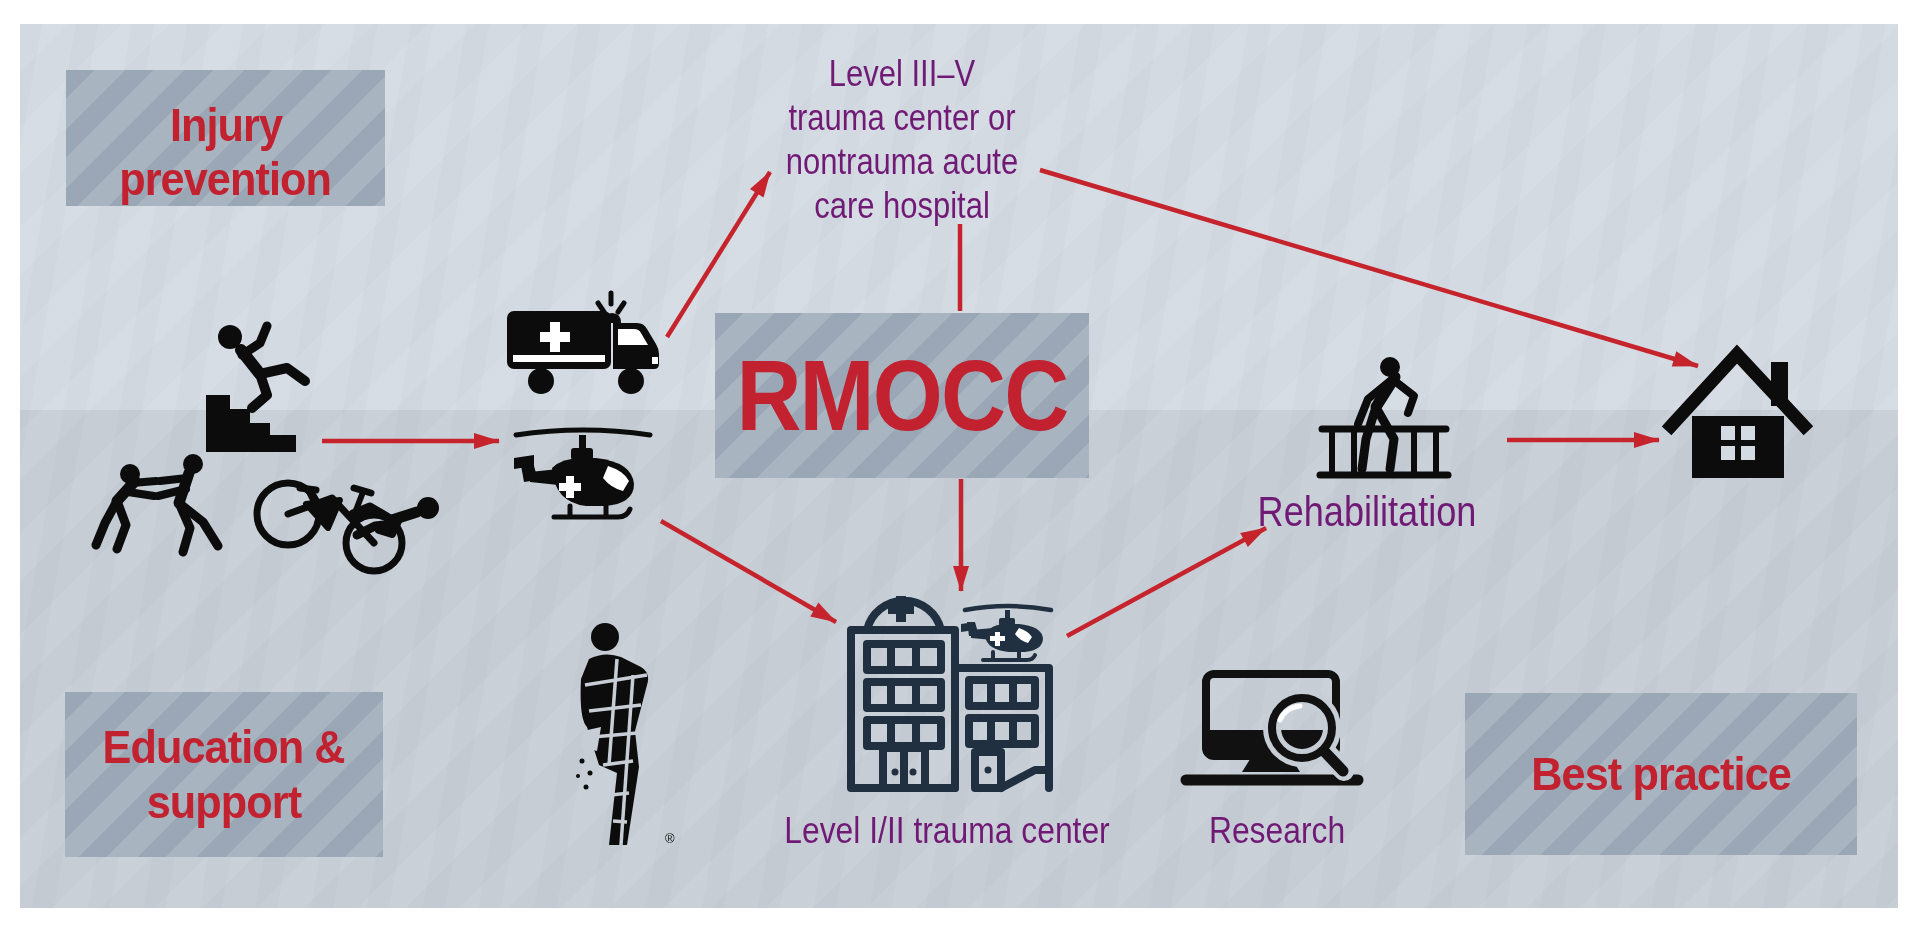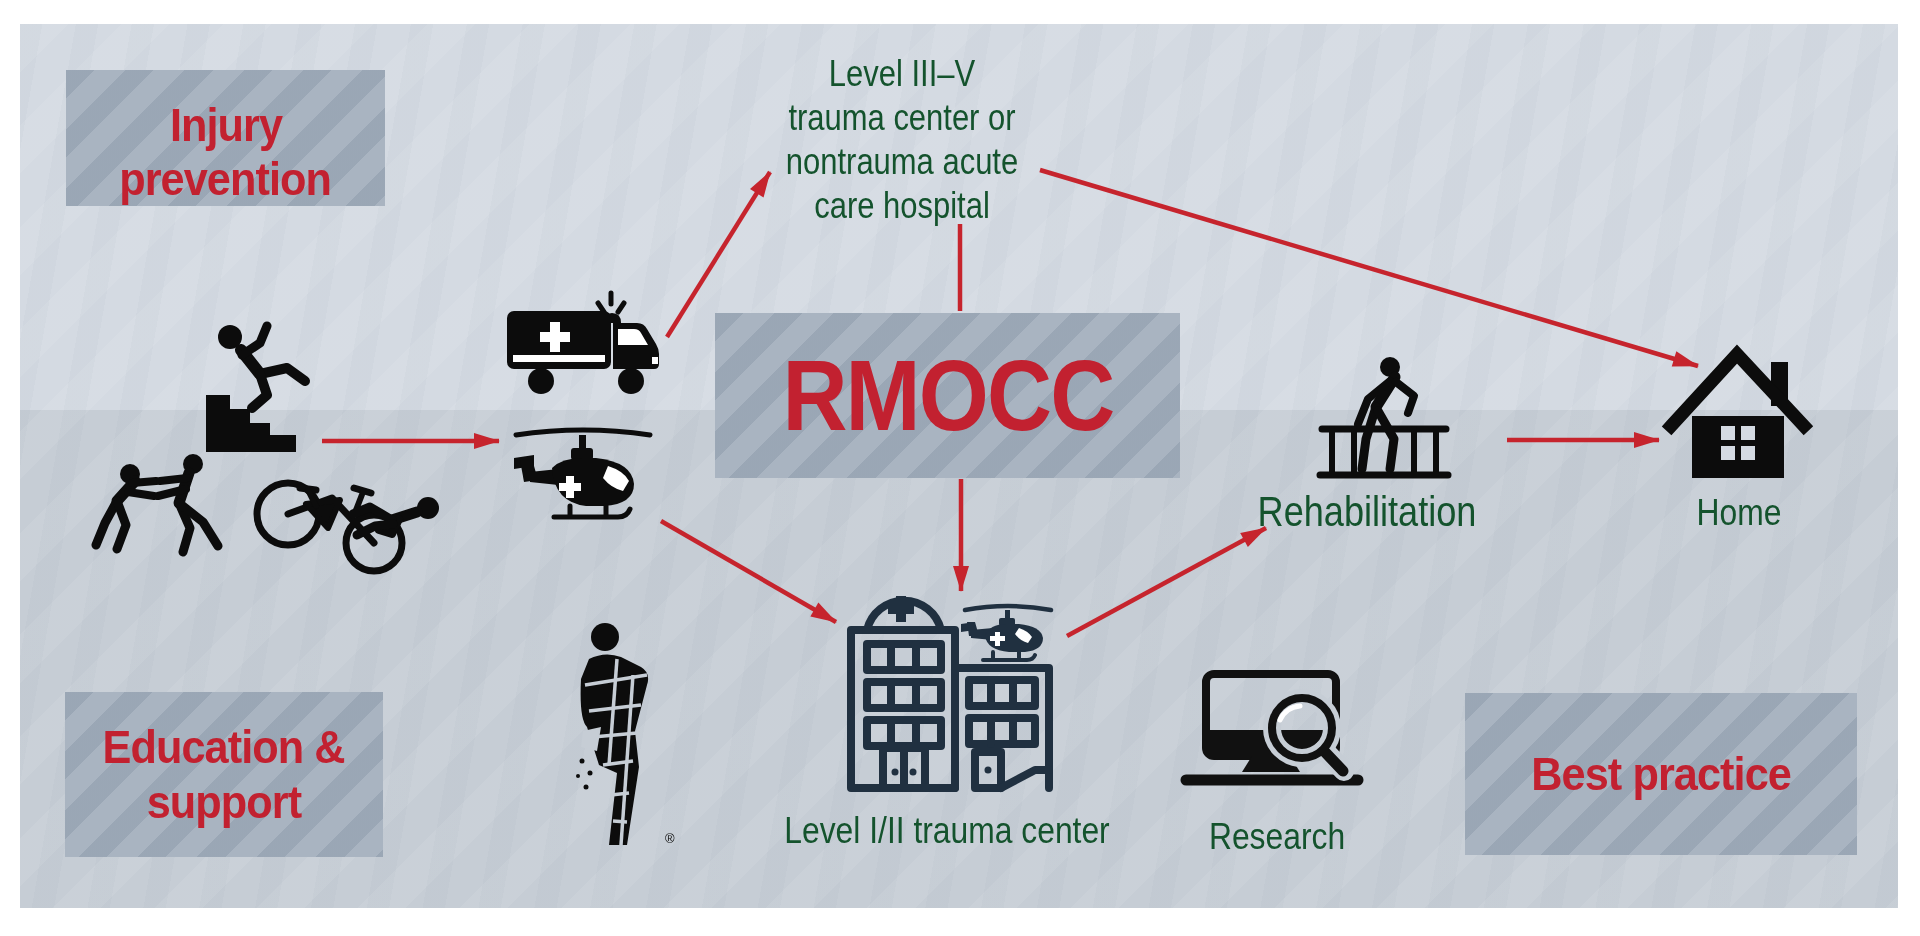--- a/index.html
+++ b/index.html
@@ -10,21 +10,21 @@
   .texture{position:absolute;inset:0;pointer-events:none;
      background:
        repeating-linear-gradient(135deg, rgba(255,255,255,0.07) 0 34px, rgba(255,255,255,0) 34px 72px),
        repeating-linear-gradient(100deg, rgba(110,125,145,0.04) 0 22px, rgba(110,125,145,0) 22px 55px);}
   .tile{position:absolute;display:flex;flex-direction:column;justify-content:center;align-items:center;
         background-color:#a9b4c1;
         background-image:repeating-linear-gradient(135deg, rgba(120,136,154,0.30) 0 20px, rgba(120,136,154,0) 20px 42px);}
   .tile .t{display:block;font-weight:bold;color:#c22130;font-size:47px;line-height:1.15;
            white-space:nowrap;transform:scaleX(0.92);transform-origin:50% 50%;letter-spacing:-1px;}
   .rmocc .t{font-size:100px;letter-spacing:-2px;transform:scaleX(0.90);}
-  .blk{position:absolute;text-align:center;color:#14532d;}
+  .blk{position:absolute;text-align:center;color:#701a75;}
   .blk .l{display:block;white-space:nowrap;transform:scaleX(0.86);transform-origin:50% 50%;}
   .lvl35{font-size:36px;line-height:44px;}
   .cap37{font-size:37px;line-height:42px;}
   .cap35{font-size:42px;line-height:40px;}
   svg.ic,svg.arrows{position:absolute;overflow:visible;}
   svg.arrows{left:0;top:0;pointer-events:none;}
 </style>
 </head>
 <body>
 
@@ -39,41 +39,38 @@
     <span class="t">prevention</span>
   </div>
   <div class="tile" style="left:1465px;top:693px;width:392px;height:162px;">
     <span class="t">Best practice</span>
   </div>
   <div class="tile" style="left:65px;top:692px;width:318px;height:165px;">
     <span class="t">Education &amp;</span>
     <span class="t">support</span>
   </div>
 
-  <div class="tile rmocc" style="left:715px;top:313px;width:465px;height:165px;">
+  <div class="tile rmocc" style="left:715px;top:313px;width:374px;height:165px;">
     <span class="t">RMOCC</span>
   </div>
 
   <div class="blk lvl35" style="left:642px;top:52px;width:520px;">
     <span class="l">Level III–V</span>
     <span class="l">trauma center or</span>
     <span class="l">nontrauma acute</span>
     <span class="l">care hospital</span>
   </div>
   <div class="blk cap37" style="left:747px;top:810px;width:400px;">
     <span class="l">Level I/II trauma center</span>
   </div>
-  <div class="blk cap37" style="left:1157px;top:810px;width:240px;margin-top:6px;">
+  <div class="blk cap37" style="left:1157px;top:810px;width:240px;">
     <span class="l">Research</span>
   </div>
   <div class="blk cap35" style="left:1237px;top:492px;width:260px;">
     <span class="l">Rehabilitation</span>
-  </div>
-  <div class="blk cap37" style="left:1639px;top:492px;width:200px;">
-    <span class="l">Home</span>
   </div>
 
   <svg class="ic" style="left:170px;top:315px;" width="150" height="140" viewBox="0 0 150 140">
     <g fill="#0c0c0c" stroke="#0c0c0c" stroke-linecap="round" stroke-linejoin="round">
       <path d="M36,137 V80 H60 V94 H80 V108 H100 V120 H126 V137 Z" stroke="none"></path>
       <circle cx="60" cy="22" r="12" stroke="none"></circle>
       <path d="M71,35 L90,59" fill="none" stroke-width="12"></path>
       <path d="M72,40 L90,28 L97,11" fill="none" stroke-width="9"></path>
       <path d="M90,59 L117,53 L135,66" fill="none" stroke-width="10"></path>
       <path d="M90,59 L97,80 L82,93" fill="none" stroke-width="10"></path>

